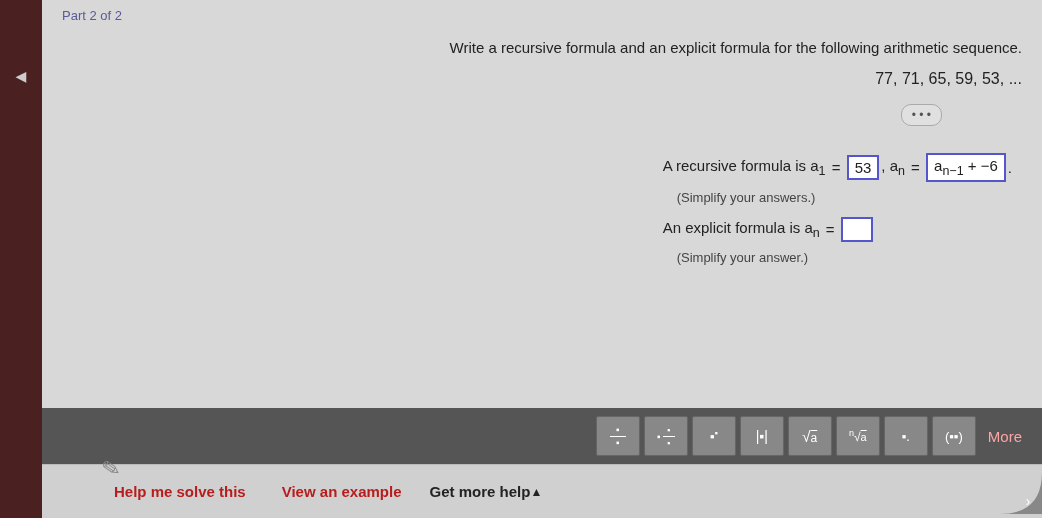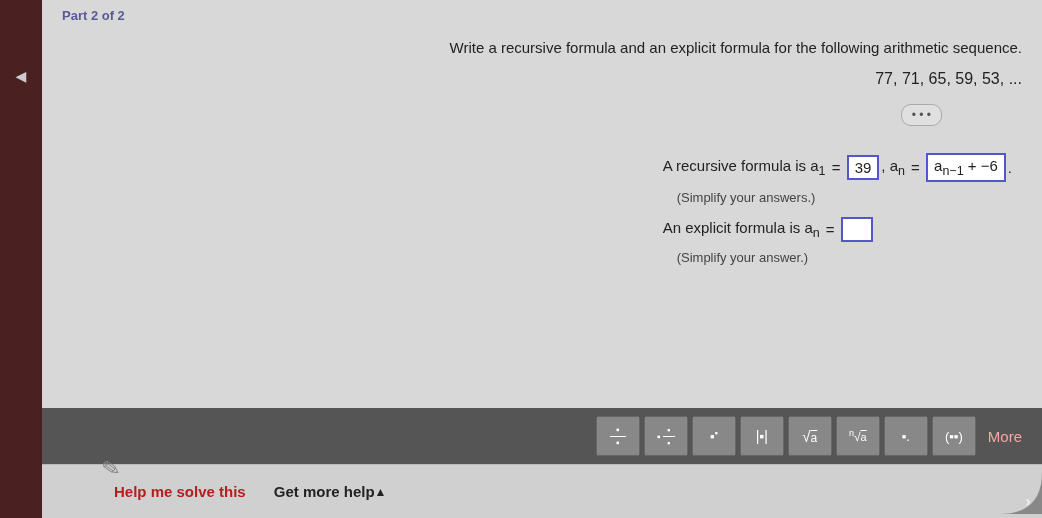--- a/index.html
+++ b/index.html
@@ -32,21 +32,21 @@
       flex: 1;
       background: #d8d8d8;
       display: flex;
       flex-direction: column;
     }
 
     .part-label {
       color: #5a5a9a;
       font-size: 13px;
       padding: 8px 20px 4px 20px;
-      font-weight: bold;
+      font-weight: normal;
     }
 
     .problem-area {
       background: #d8d8d8;
       padding: 10px 20px 16px 20px;
       flex: 1;
       display: flex;
       flex-direction: column;
       align-items: flex-end;
     }
@@ -253,21 +253,21 @@
       <div class="dots-pill">• • •</div>
     </div>
 
     <hr class="divider">
 
     <div class="answer-area">
 
       <div class="formula-line">
         <span>A recursive formula is a<sub>1</sub></span>
         <span>&nbsp;=&nbsp;</span>
-        <span class="value-box">39</span>
+        <span class="value-box">53</span>
         <span>,&nbsp;a<sub>n</sub></span>
         <span>&nbsp;=&nbsp;</span>
         <span class="value-box">a<sub>n−1</sub> + −6</span>
         <span>.</span>
       </div>
 
       <div class="simplify-note">(Simplify your answers.)</div>
 
       <div class="formula-line">
         <span>An explicit formula is a<sub>n</sub></span>
@@ -328,20 +328,21 @@
     <button class="more-btn">More</button>
 
   </div>
 
   <div class="bottom-bar">
 
     <div class="script-icon">✎</div>
 
     <button class="bottom-btn" style="margin-left:40px;">Help me solve this</button>
 
+    <button class="bottom-btn">View an example</button>
 
     <button class="get-more-help">
       <span>Get more help</span>
       <span class="chevron-up">▲</span>
     </button>
 
     <div style="position:absolute; right:0; bottom:0;">
       <svg width="42" height="42" viewBox="0 0 42 42">
         <path d="M42,42 L0,42 Q42,42 42,0 Z" fill="#888"></path>
         <text x="28" y="34" font-size="14" fill="white" text-anchor="middle">›</text>

